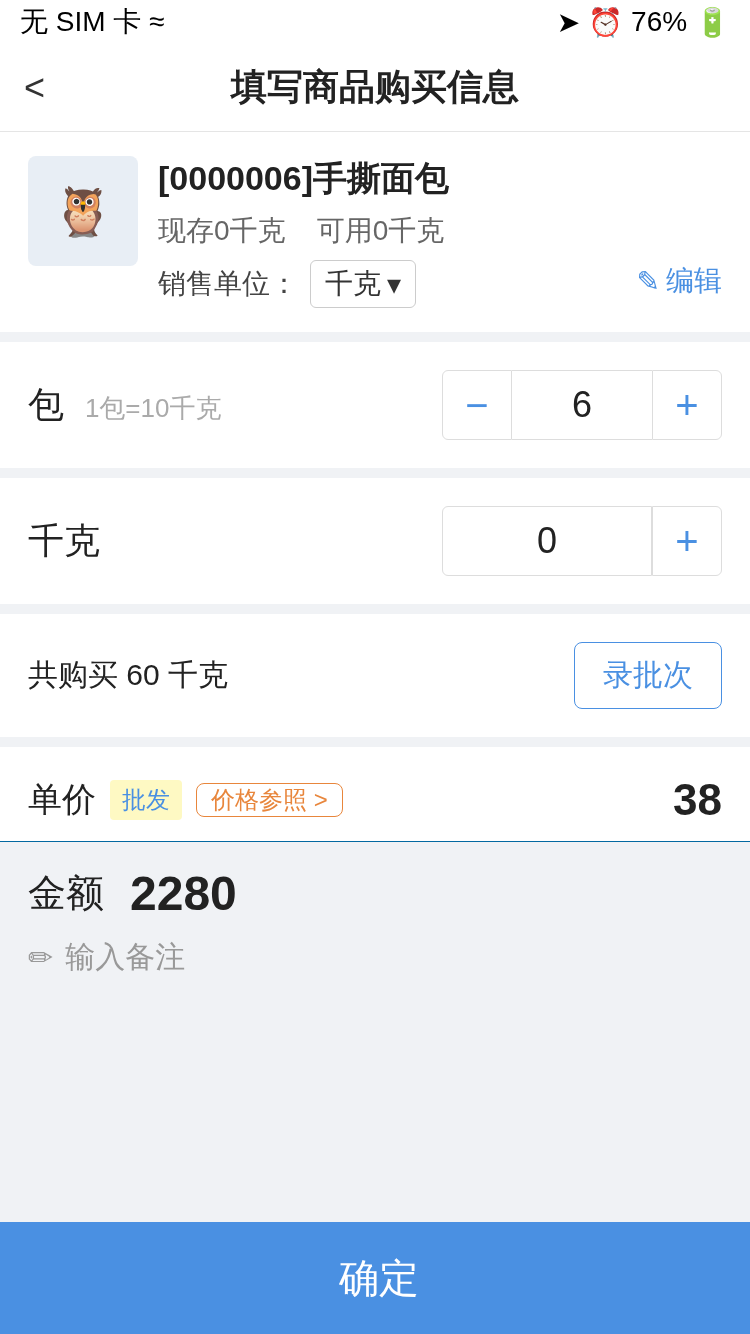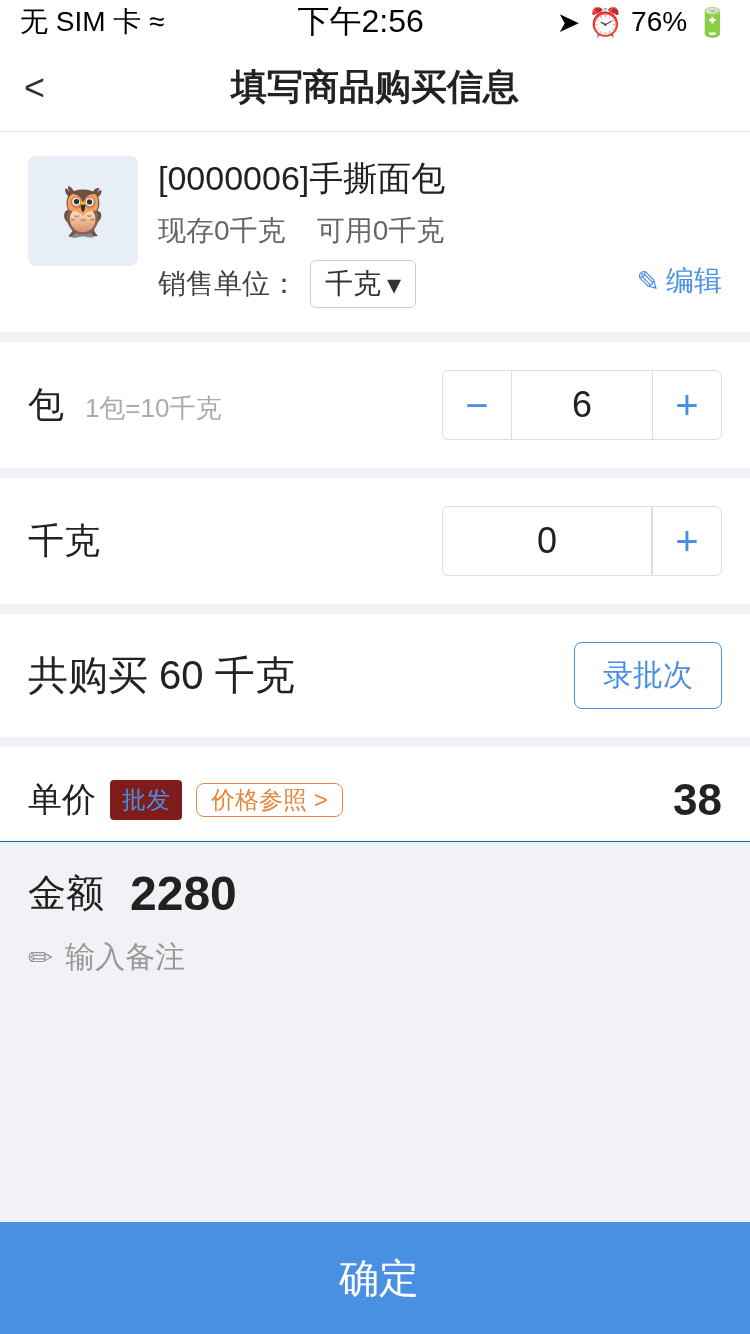--- a/index.html
+++ b/index.html
@@ -73,21 +73,21 @@
       justify-content: center;
       flex-shrink: 0;
     }
     .owl-icon {
       font-size: 48px;
       color: #8aa;
     }
     .product-info { flex: 1; }
     .product-name {
       font-size: 34px;
-      font-weight: 400;
+      font-weight: 700;
       color: #222;
       margin-bottom: 10px;
     }
     .product-stock {
       font-size: 28px;
       color: #666;
       margin-bottom: 10px;
     }
     .product-unit-row {
       display: flex;
@@ -177,21 +177,21 @@
     
     .summary-row {
       background: #fff;
       display: flex;
       align-items: center;
       justify-content: space-between;
       padding: 28px 28px;
       margin-bottom: 10px;
     }
     .summary-text {
-      font-size: 40px;
+      font-size: 30px;
       color: #222;
     }
     .record-btn {
       border: 1px solid #4a90e2;
       border-radius: 8px;
       padding: 12px 28px;
       font-size: 30px;
       color: #4a90e2;
       background: #fff;
       cursor: pointer;
@@ -209,21 +209,21 @@
       justify-content: space-between;
     }
     .price-label {
       font-size: 34px;
       color: #222;
       display: flex;
       align-items: center;
       gap: 14px;
     }
     .tag-batch {
-      background: #7f1d1d;
+      background: #fef9c3;
       color: #4a90e2;
       font-size: 24px;
       padding: 4px 12px;
       border-radius: 4px;
     }
     .tag-price-ref {
       border: 1.5px solid #e8863c;
       color: #e8863c;
       font-size: 24px;
       padding: 0 14px;
@@ -305,21 +305,20 @@
       gap: 6px;
     }
   </style>
 </head>
 <body>
 
 <div class="status-bar">
   <div class="status-left">
     <span>无 SIM 卡  ≈</span>
   </div>
-  <div class="status-center">下午2:56</div>
   <div class="status-right">
     <span>➤</span>
     <span>⏰</span>
     <span>76%</span>
     <span>🔋</span>
   </div>
 </div>
 
 <div class="nav-bar">
   <span class="nav-back">&lt;</span>

